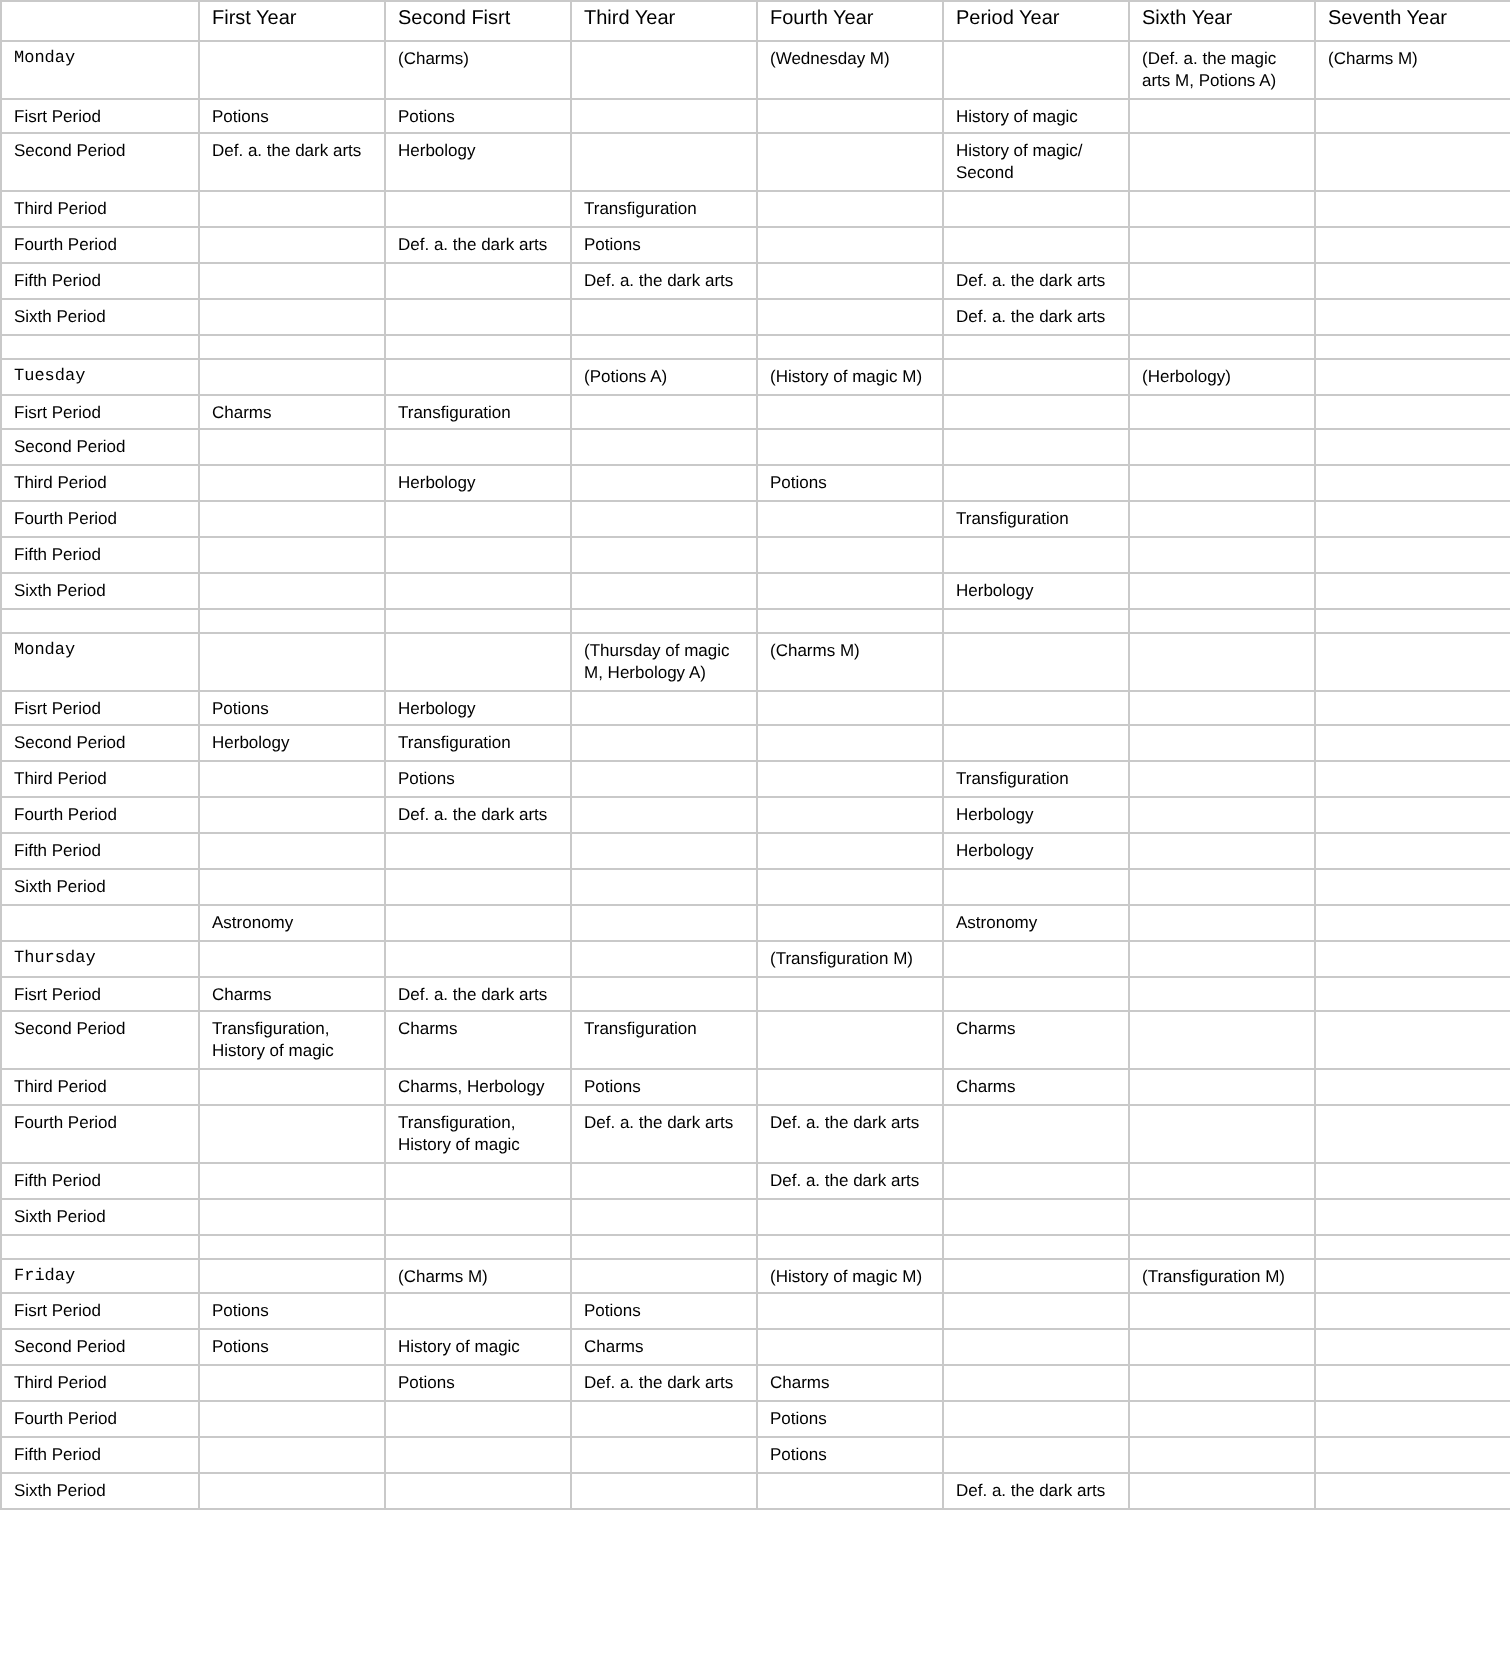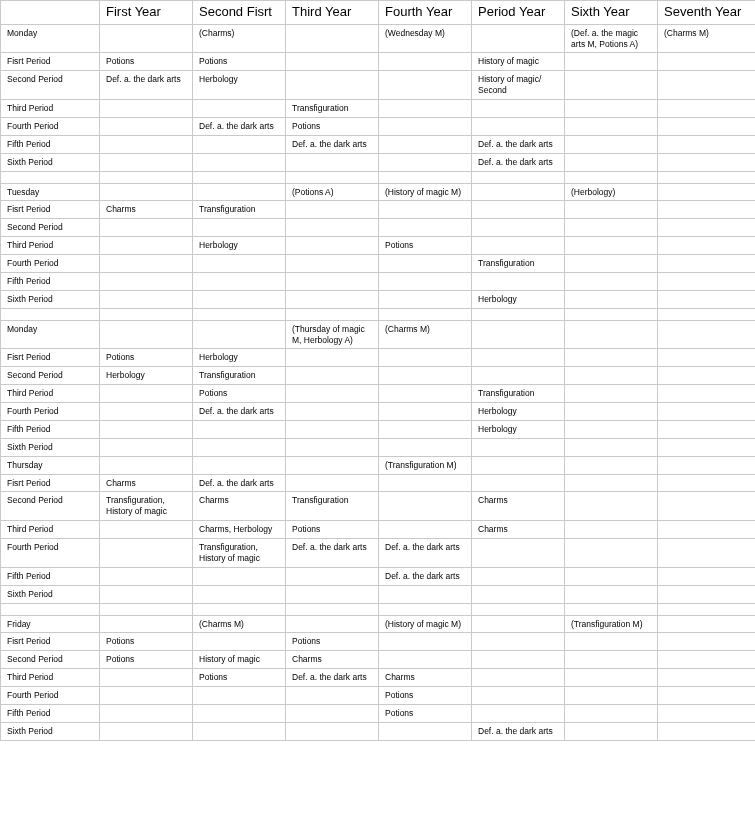--- a/index.html
+++ b/index.html
@@ -35,21 +35,21 @@
     background: #ffffff;
     height: 12px;
     box-sizing: border-box;
     overflow: hidden;
   }
 
   
   tr.head-row th {
     background: #c6c6c6;
     font-weight: bold;
-    font-size: 13px;
+    font-size: 10px;
     border-color: #c6c6c6;
     border-bottom: 2px solid #6e6e6e;
     height: 19px;
     vertical-align: middle;
     padding-top: 2px;
     padding-bottom: 2px;
   }
   tr.head-row th.corner {
     background: #c6c6c6;
     border-left-color: #c6c6c6;
@@ -67,21 +67,21 @@
   td.rowlabel.dayname {
     text-align: center;
     padding-left: 0;
   }
   td.rowlabel.blanklabel {
     font-weight: bold;
   }
 
   
   tr.day-row td.cell { height: 31px; }
-  tr.day-row td.rowlabel { height: 31px; }
+  tr.day-row td.rowlabel { height: 31px; font-family: Liberation Mono, monospace; }
 
   
   tr.tall td { height: 31px; }
 
   tr.norm td { height: 19px; }
   tr.spacer td { height: 17px; }
   tr.spacer td.rowlabel { height: 17px; }
 
   td.cell { background: #ffffff; }
 </style>
@@ -335,20 +335,30 @@
       <tr class="norm">
         <td class="rowlabel">Sixth Period</td>
         <td class="cell"></td>
         <td class="cell"></td>
         <td class="cell"></td>
         <td class="cell"></td>
         <td class="cell"></td>
         <td class="cell"></td>
         <td class="cell"></td>
       </tr>
+      <tr class="spacer">
+        <td class="rowlabel blanklabel"></td>
+        <td class="cell">Astronomy</td>
+        <td class="cell"></td>
+        <td class="cell"></td>
+        <td class="cell"></td>
+        <td class="cell">Astronomy</td>
+        <td class="cell"></td>
+        <td class="cell"></td>
+      </tr>
       <tr class="day-row">
         <td class="rowlabel dayname">Thursday</td>
         <td class="cell"></td>
         <td class="cell"></td>
         <td class="cell"></td>
         <td class="cell">(Transfiguration M)</td>
         <td class="cell"></td>
         <td class="cell"></td>
         <td class="cell"></td>
       </tr>

